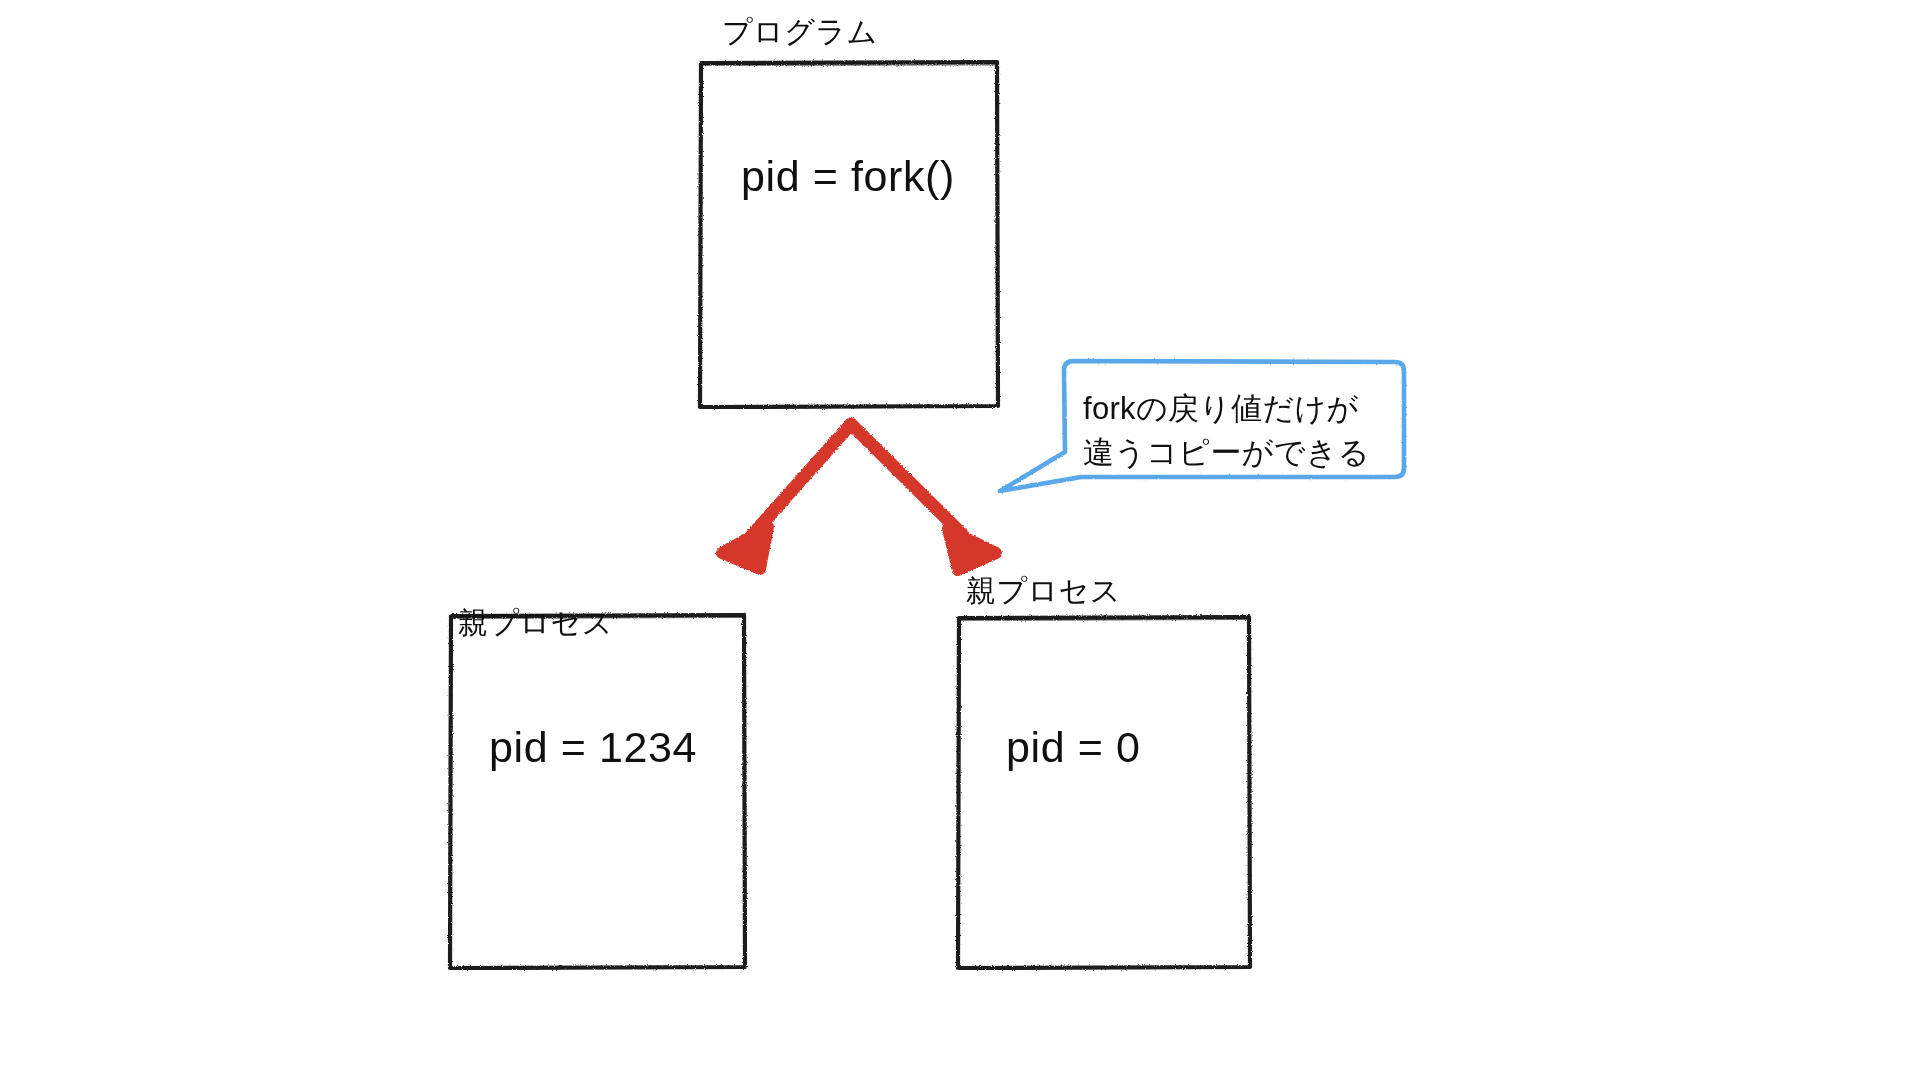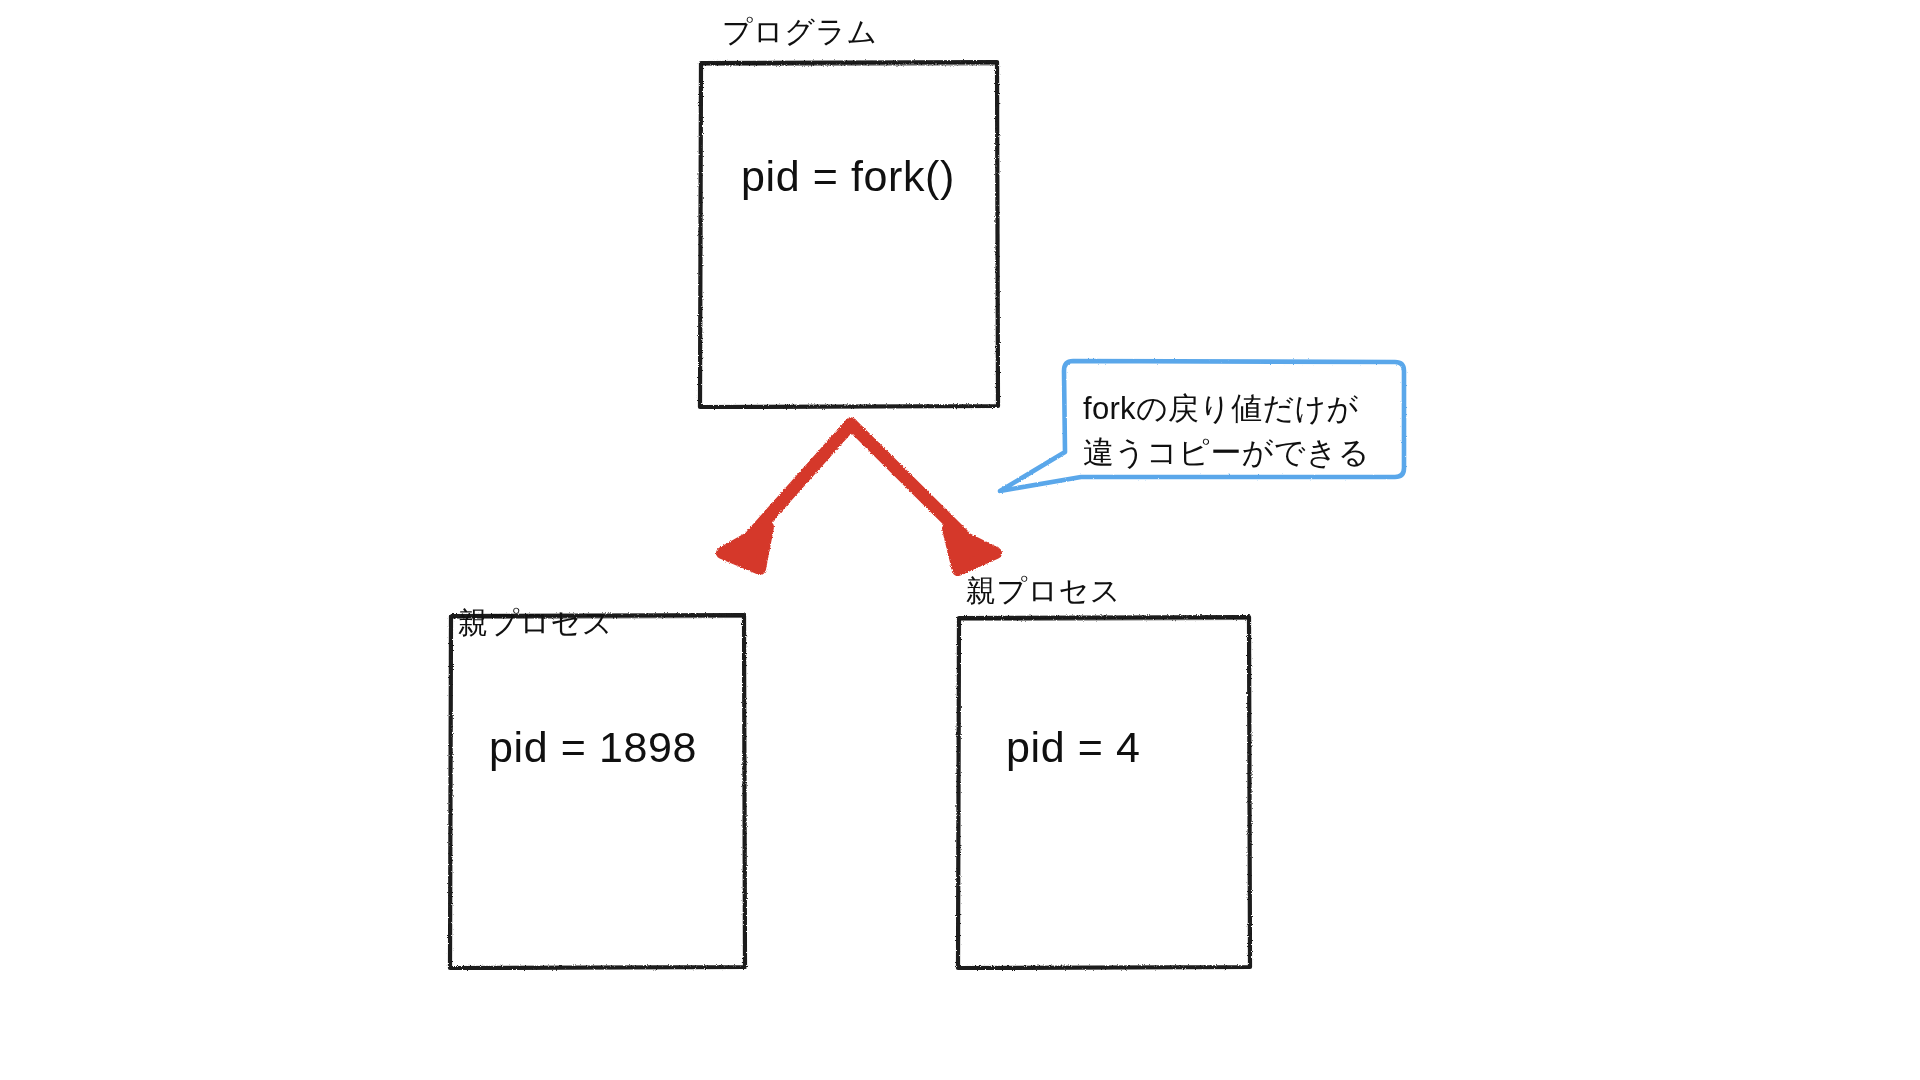--- a/index.html
+++ b/index.html
@@ -130,21 +130,21 @@
                Q1064,361 1073,361 Z" fill="#ffffff" stroke="#5aa7ea" stroke-width="4.6" stroke-linejoin="round" stroke-linecap="round"></path>
     </g>
   </svg>
 
   <div class="lbl box-caption" id="caption-program">プログラム</div>
 
   <div class="lbl box-text" id="text-program">pid = fork()</div>
 
   <div class="lbl box-caption" id="caption-parent">親プロセス</div>
 
-  <div class="lbl box-text" id="text-parent">pid = 1898</div>
+  <div class="lbl box-text" id="text-parent">pid = 1234</div>
 
   <div class="lbl box-caption" id="caption-child">親プロセス</div>
 
-  <div class="lbl box-text" id="text-child">pid = 4</div>
+  <div class="lbl box-text" id="text-child">pid = 0</div>
 
   <div class="bubble-text" id="bubble-copy"><span>forkの戻り値だけが</span><br><span>違うコピーができる</span></div>
 
 </div>
 
 </body></html>

